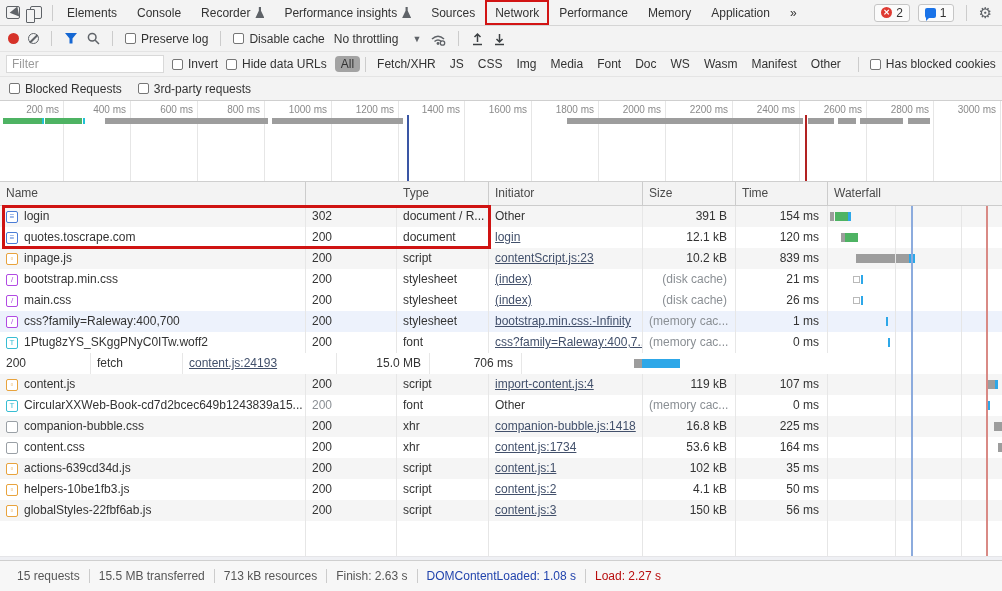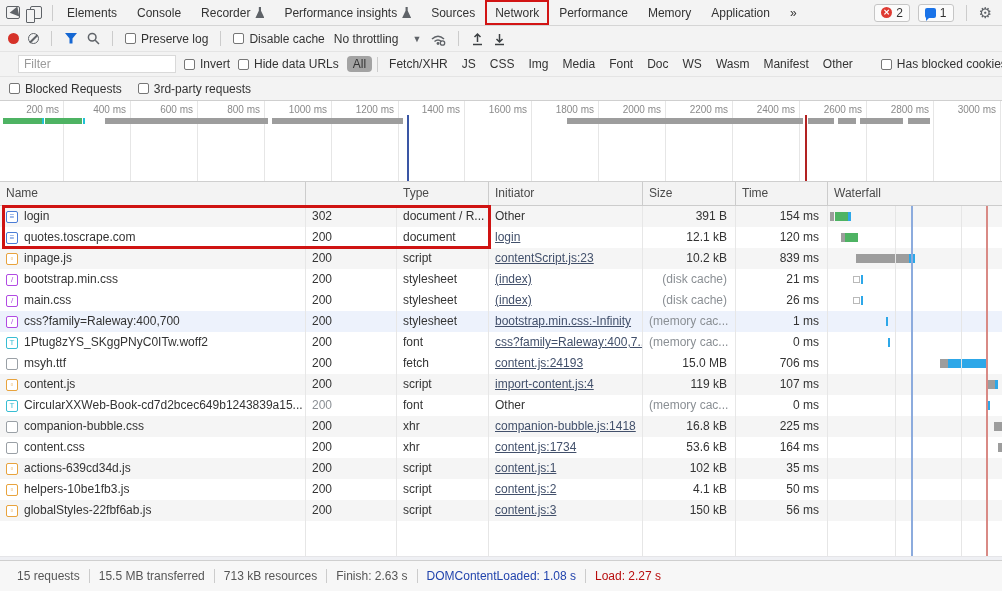--- a/index.html
+++ b/index.html
@@ -31,21 +31,21 @@
   .rec-dot { width:11px; height:11px; border-radius:50%; background:#d63229; }
   .block-ic { width:11px; height:11px; border:1.5px solid #5f6368; border-radius:50%; position:relative; }
   .block-ic:after { content:""; position:absolute; left:-1px; top:4px; width:11px; height:1.5px; background:#5f6368; transform:rotate(-45deg); }
   .cbrow { display:flex; align-items:center; gap:5px; white-space:nowrap; }
   .cb { width:11px; height:11px; border:1px solid #767676; border-radius:2px; background:#fff; }
   .ddl { display:flex; align-items:center; gap:14px; color:#333; }
   .ddl .caret { color:#5f6368; font-size:9px; }
   svg.icn { display:block; }
 
   
-  .filterbar { height:25px; background:#f3f3f3; border-bottom:1px solid #e4e4e4; display:flex; align-items:center; gap:8px; padding:0 18px; }
+  .filterbar { height:25px; background:#f3f3f3; border-bottom:1px solid #e4e4e4; display:flex; align-items:center; gap:8px; padding:0 6px; }
   .filter-input { width:158px; height:18px; background:#fff; border:1px solid #d9d9d9; font-size:12px; color:#333; padding:0 5px; font-family:"Liberation Sans",sans-serif; }
   .filter-input::placeholder { color:#9a9a9a; }
   .pills { display:flex; align-items:center; gap:2px; }
   .pill { padding:1px 6px; border-radius:4px; color:#333; white-space:nowrap; }
   .pill.sel { background:#a3a3a3; }
   .vline { width:1px; height:15px; background:#ccc; margin:0 3px; }
 
   
   .optionsbar { height:24px; background:#f3f3f3; border-bottom:1px solid #cfcfcf; display:flex; align-items:center; gap:16px; padding:0 9px; }
 
@@ -392,24 +392,20 @@
           <div class="cell" style="width: 91px;">200</div>
           <div class="cell" style="width: 92px;">font</div>
           <div class="cell" style="width: 154px;"><span class="lnk">css?family=Raleway:400,7...</span></div>
           <div class="cell r muted" style="width: 93px;">(memory cac...</div>
           <div class="cell r" style="width: 92px;">0 ms</div>
           <div class="cell wfcell" style="width: 174px; border-right: none;">
             <div class="wfbar blue" style="left: 60px; width: 2px;"></div>
           </div>
         </div>
         <div class="row ">
-          <div class="cell namecell" style="width: 306px;">
-            <span class="ric generic"></span>
-            <span>msyh.ttf</span>
-          </div>
           <div class="cell" style="width: 91px;">200</div>
           <div class="cell" style="width: 92px;">fetch</div>
           <div class="cell" style="width: 154px;"><span class="lnk">content.js:24193</span></div>
           <div class="cell r" style="width: 93px;">15.0 MB</div>
           <div class="cell r" style="width: 92px;">706 ms</div>
           <div class="cell wfcell" style="width: 174px; border-right: none;">
             <div class="wfbar gray" style="left: 112px; width: 8px;"></div>
             <div class="wfbar blue" style="left: 120px; width: 38px;"></div>
           </div>
         </div>

